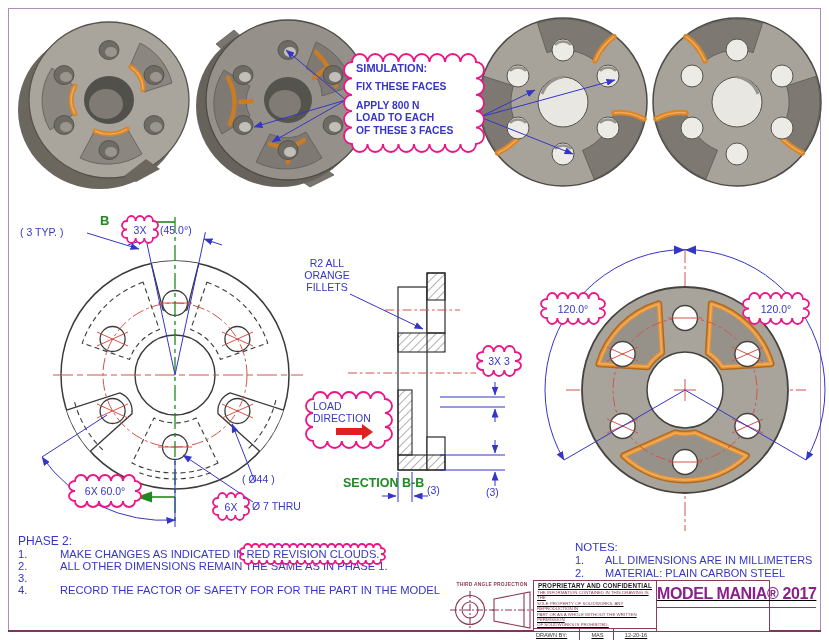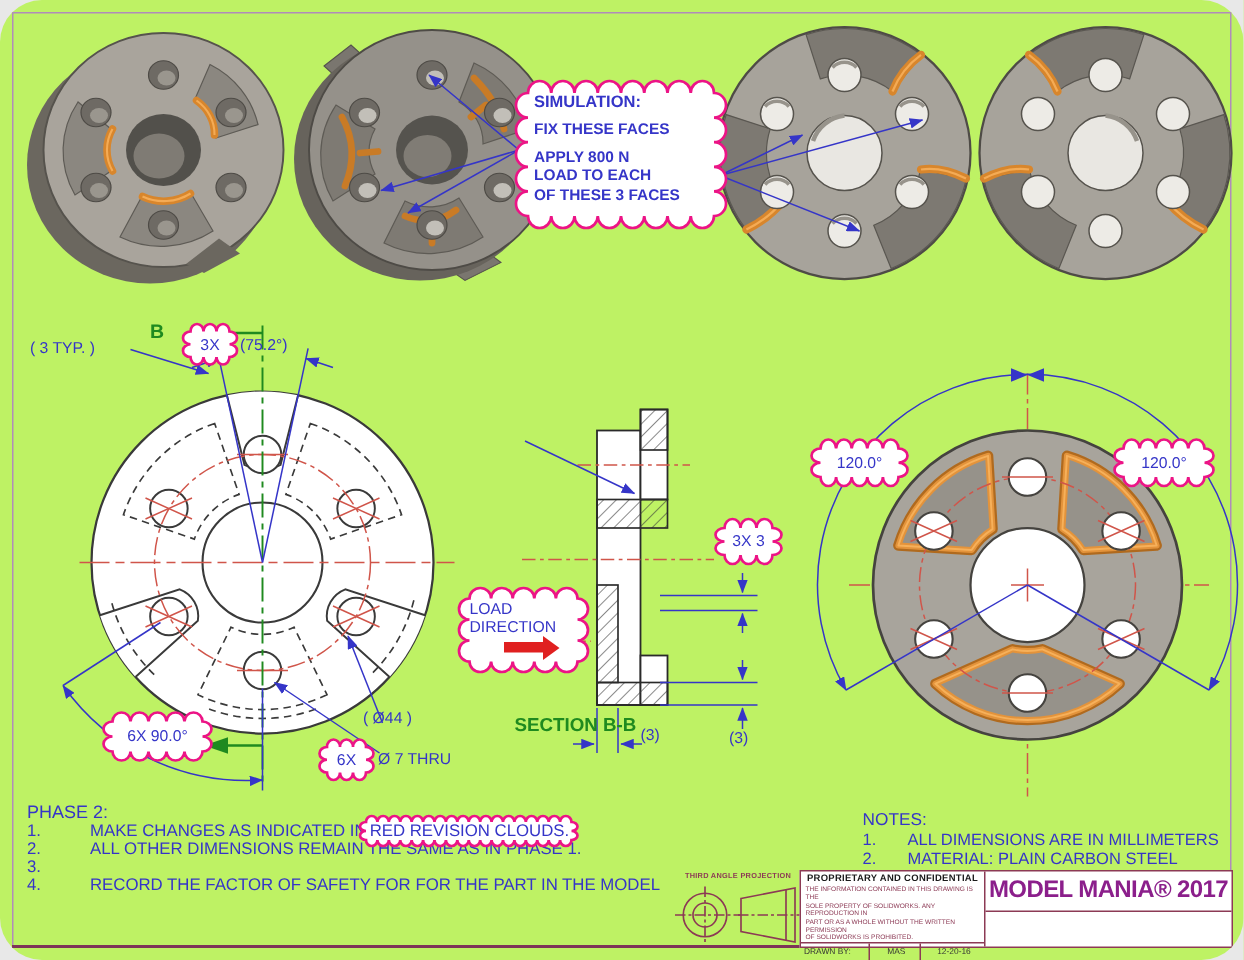--- a/index.html
+++ b/index.html
@@ -1,17 +1,17 @@
 <!DOCTYPE html>
 <html><head>
 <meta charset="utf-8">
 <style>
   html,body{margin:0;padding:0;background:#e8e8e8;}
-  #page{position:relative;width:829px;height:640px;background:#bef264;overflow:hidden;
-        font-family:"Liberation Sans",sans-serif;border-radius:28px;}
+  #page{position:relative;width:829px;height:640px;background:#ffffff;overflow:hidden;
+        font-family:"Liberation Sans",sans-serif;}
   .frame{position:absolute;left:8px;top:8px;right:8px;bottom:8px;border:1.5px solid #B08CBA;pointer-events:none;}
   .abs{position:absolute;}
   svg{display:block;}
   .blue{color:#3535C8;}
   .green{color:#1F8A1F;font-weight:bold;}
   .dimtext{position:absolute;color:#3535C8;font-size:10.5px;white-space:nowrap;}
   .cloud{position:relative;color:#3535C8;}
   .cloud .ctext{position:relative;z-index:1;}
   .dimcloud{position:absolute;display:flex;align-items:center;justify-content:center;
             font-size:10.5px;white-space:nowrap;color:#3535C8;}
@@ -23,22 +23,22 @@
      border-left:11px solid #E02020;border-top:8px solid transparent;border-bottom:8px solid transparent;}
   .notesblock{position:absolute;color:#3535C8;}
   .notesblock .ttl{font-size:11.5px;margin-bottom:1px;}
   .nrow{display:flex;font-size:11px;line-height:12.5px;}
   .nrow .num{width:30px;flex:none;}
   .phase{position:absolute;color:#3535C8;width:440px;}
   .phase .ttl{font-size:12px;line-height:13px;}
   .prow{display:flex;font-size:11.2px;line-height:12.1px;}
   .prow .num{width:42px;flex:none;}
   .cloud-inline{display:inline-block;padding:0 2px;}
-  .tb{position:absolute;left:533px;top:580px;width:289px;height:52px;border:1.3px solid #8C3A55;
-      display:flex;background:#fff;box-sizing:border-box;}
+  .tb{position:absolute;left:533px;top:580px;width:237px;height:52px;border:1.3px solid #8C3A55;
+      display:flex;background:#fff;box-sizing:border-box;text-decoration:underline;}
   .tb-left{width:122px;flex:none;display:flex;flex-direction:column;border-right:1.3px solid #8C3A55;}
   .tb-prop{flex:1;padding:1px 3px 0 3px;}
   .tb-prop .pt{font-size:6.3px;font-weight:bold;color:#1a1a1a;text-align:center;letter-spacing:.2px;}
   .tb-prop .fine{font-size:4.4px;line-height:5.4px;color:#8C3A55;margin-top:1px;}
   .tb-drawn{height:12px;flex:none;display:flex;border-top:1px solid #8C3A55;font-size:5.6px;color:#333;}
   .tb-drawn div{display:flex;align-items:center;padding-left:2px;box-sizing:border-box;}
   .tb-drawn .c1{width:46px;border-right:1px solid #8C3A55;}
   .tb-drawn .c2{width:34px;border-right:1px solid #8C3A55;justify-content:center;}
   .tb-drawn .c3{flex:1;justify-content:center;}
   .tb-right{flex:1;display:flex;flex-direction:column;}
@@ -363,38 +363,43 @@
     </div>
   </div>
 
   <div class="dimtext" style="left:20px;top:226px;">( 3 TYP. )</div>
   <div class="cloud dimcloud" style="left:127px;top:221px;width:26px;height:17px;">
       <svg width="40" height="31" viewBox="-7 -7 40 31" style="position: absolute; left: -7px; top: -7px; pointer-events: none; z-index: 0; overflow: visible;">
         <path d="M 0 0 A 4.333333333333333 5 0 0 1 8.666666666666666 0 A 4.333333333333333 5 0 0 1 17.333333333333332 0 A 4.333333333333333 5 0 0 1 26 0 A 5 4.25 0 0 1 26 8.5 A 5 4.25 0 0 1 26 17 A 4.333333333333333 5 0 0 1 17.333333333333336 17 A 4.333333333333333 5 0 0 1 8.666666666666668 17 A 4.333333333333333 5 0 0 1 0 17 A 5 4.25 0 0 1 0 8.5 A 5 4.25 0 0 1 0 0 Z" fill="#fff" stroke="#EC1486" stroke-width="1.8"></path>
       </svg>
       <span class="ctext">3X</span>
     </div>
-  <div class="dimtext" style="left:160px;top:224px;">(75.2°)</div>
+  <div class="dimtext" style="left:160px;top:224px;">(45.0°)</div>
   <div class="abs green" style="left:100px;top:213px;font-size:13px;">B</div>
   <div class="abs green" style="left:100px;top:488px;font-size:13px;">B</div>
   <div class="cloud dimcloud" style="left:75px;top:481px;width:60px;height:20px;">
       <svg width="76" height="36" viewBox="-8 -8 76 36" style="position: absolute; left: -8px; top: -8px; pointer-events: none; z-index: 0; overflow: visible;">
         <path d="M 0 0 A 6 6 0 0 1 12 0 A 6 6 0 0 1 24 0 A 6 6 0 0 1 36 0 A 6 6 0 0 1 48 0 A 6 6 0 0 1 60 0 A 6 5 0 0 1 60 10 A 6 5 0 0 1 60 20 A 6 6 0 0 1 48 20 A 6 6 0 0 1 36 20 A 6 6 0 0 1 24 20 A 6 6 0 0 1 12 20 A 6 6 0 0 1 0 20 A 6 5 0 0 1 0 10 A 6 5 0 0 1 0 0 Z" fill="#fff" stroke="#EC1486" stroke-width="1.8"></path>
       </svg>
-      <span class="ctext">6X 90.0°</span>
+      <span class="ctext">6X 60.0°</span>
     </div>
   <div class="cloud dimcloud" style="left:218px;top:498px;width:26px;height:17px;">
       <svg width="40" height="31" viewBox="-7 -7 40 31" style="position: absolute; left: -7px; top: -7px; pointer-events: none; z-index: 0; overflow: visible;">
         <path d="M 0 0 A 4.333333333333333 5 0 0 1 8.666666666666666 0 A 4.333333333333333 5 0 0 1 17.333333333333332 0 A 4.333333333333333 5 0 0 1 26 0 A 5 4.25 0 0 1 26 8.5 A 5 4.25 0 0 1 26 17 A 4.333333333333333 5 0 0 1 17.333333333333336 17 A 4.333333333333333 5 0 0 1 8.666666666666668 17 A 4.333333333333333 5 0 0 1 0 17 A 5 4.25 0 0 1 0 8.5 A 5 4.25 0 0 1 0 0 Z" fill="#fff" stroke="#EC1486" stroke-width="1.8"></path>
       </svg>
       <span class="ctext">6X</span>
     </div>
   <div class="dimtext" style="left:252px;top:500px;">Ø 7 THRU</div>
   <div class="dimtext" style="left:242px;top:473px;">( Ø44 )</div>
 
+  <div class="abs blue" style="left:294px;top:258px;width:66px;text-align:center;font-size:10.5px;line-height:11.8px;">
+    <div>R2 ALL</div>
+    <div>ORANGE</div>
+    <div>FILLETS</div>
+  </div>
   <div class="cloud dimcloud" style="left:483px;top:352px;width:32px;height:18px;">
       <svg width="48" height="34" viewBox="-8 -8 48 34" style="position: absolute; left: -8px; top: -8px; pointer-events: none; z-index: 0; overflow: visible;">
         <path d="M 0 0 A 5.333333333333333 6 0 0 1 10.666666666666666 0 A 5.333333333333333 6 0 0 1 21.333333333333332 0 A 5.333333333333333 6 0 0 1 32 0 A 6 4.5 0 0 1 32 9 A 6 4.5 0 0 1 32 18 A 5.333333333333333 6 0 0 1 21.333333333333336 18 A 5.333333333333333 6 0 0 1 10.666666666666668 18 A 5.333333333333333 6 0 0 1 0 18 A 6 4.5 0 0 1 0 9 A 6 4.5 0 0 1 0 0 Z" fill="#fff" stroke="#EC1486" stroke-width="1.8"></path>
       </svg>
       <span class="ctext">3X 3</span>
     </div>
   <div class="cloud" style="position:absolute;left:313px;top:399px;width:72px;height:40px;text-align:left;font-size:10.5px;line-height:11.5px;padding-top:2px;">
       <svg width="90" height="60" viewBox="-9 -9 90 60" style="position: absolute; left: -9px; top: -9px; pointer-events: none; z-index: 0; overflow: visible;">
         <path d="M 0 0 A 7.2 7 0 0 1 14.4 0 A 7.2 7 0 0 1 28.8 0 A 7.2 7 0 0 1 43.2 0 A 7.2 7 0 0 1 57.6 0 A 7.2 7 0 0 1 72 0 A 7 7 0 0 1 72 14 A 7 7 0 0 1 72 28 A 7 7 0 0 1 72 42 A 7.2 7 0 0 1 57.6 42 A 7.2 7 0 0 1 43.2 42 A 7.2 7 0 0 1 28.799999999999997 42 A 7.2 7 0 0 1 14.399999999999999 42 A 7.2 7 0 0 1 0 42 A 7 7 0 0 1 0 28 A 7 7 0 0 1 0 14 A 7 7 0 0 1 0 0 Z" fill="#fff" stroke="#EC1486" stroke-width="1.8"></path>
       </svg>

